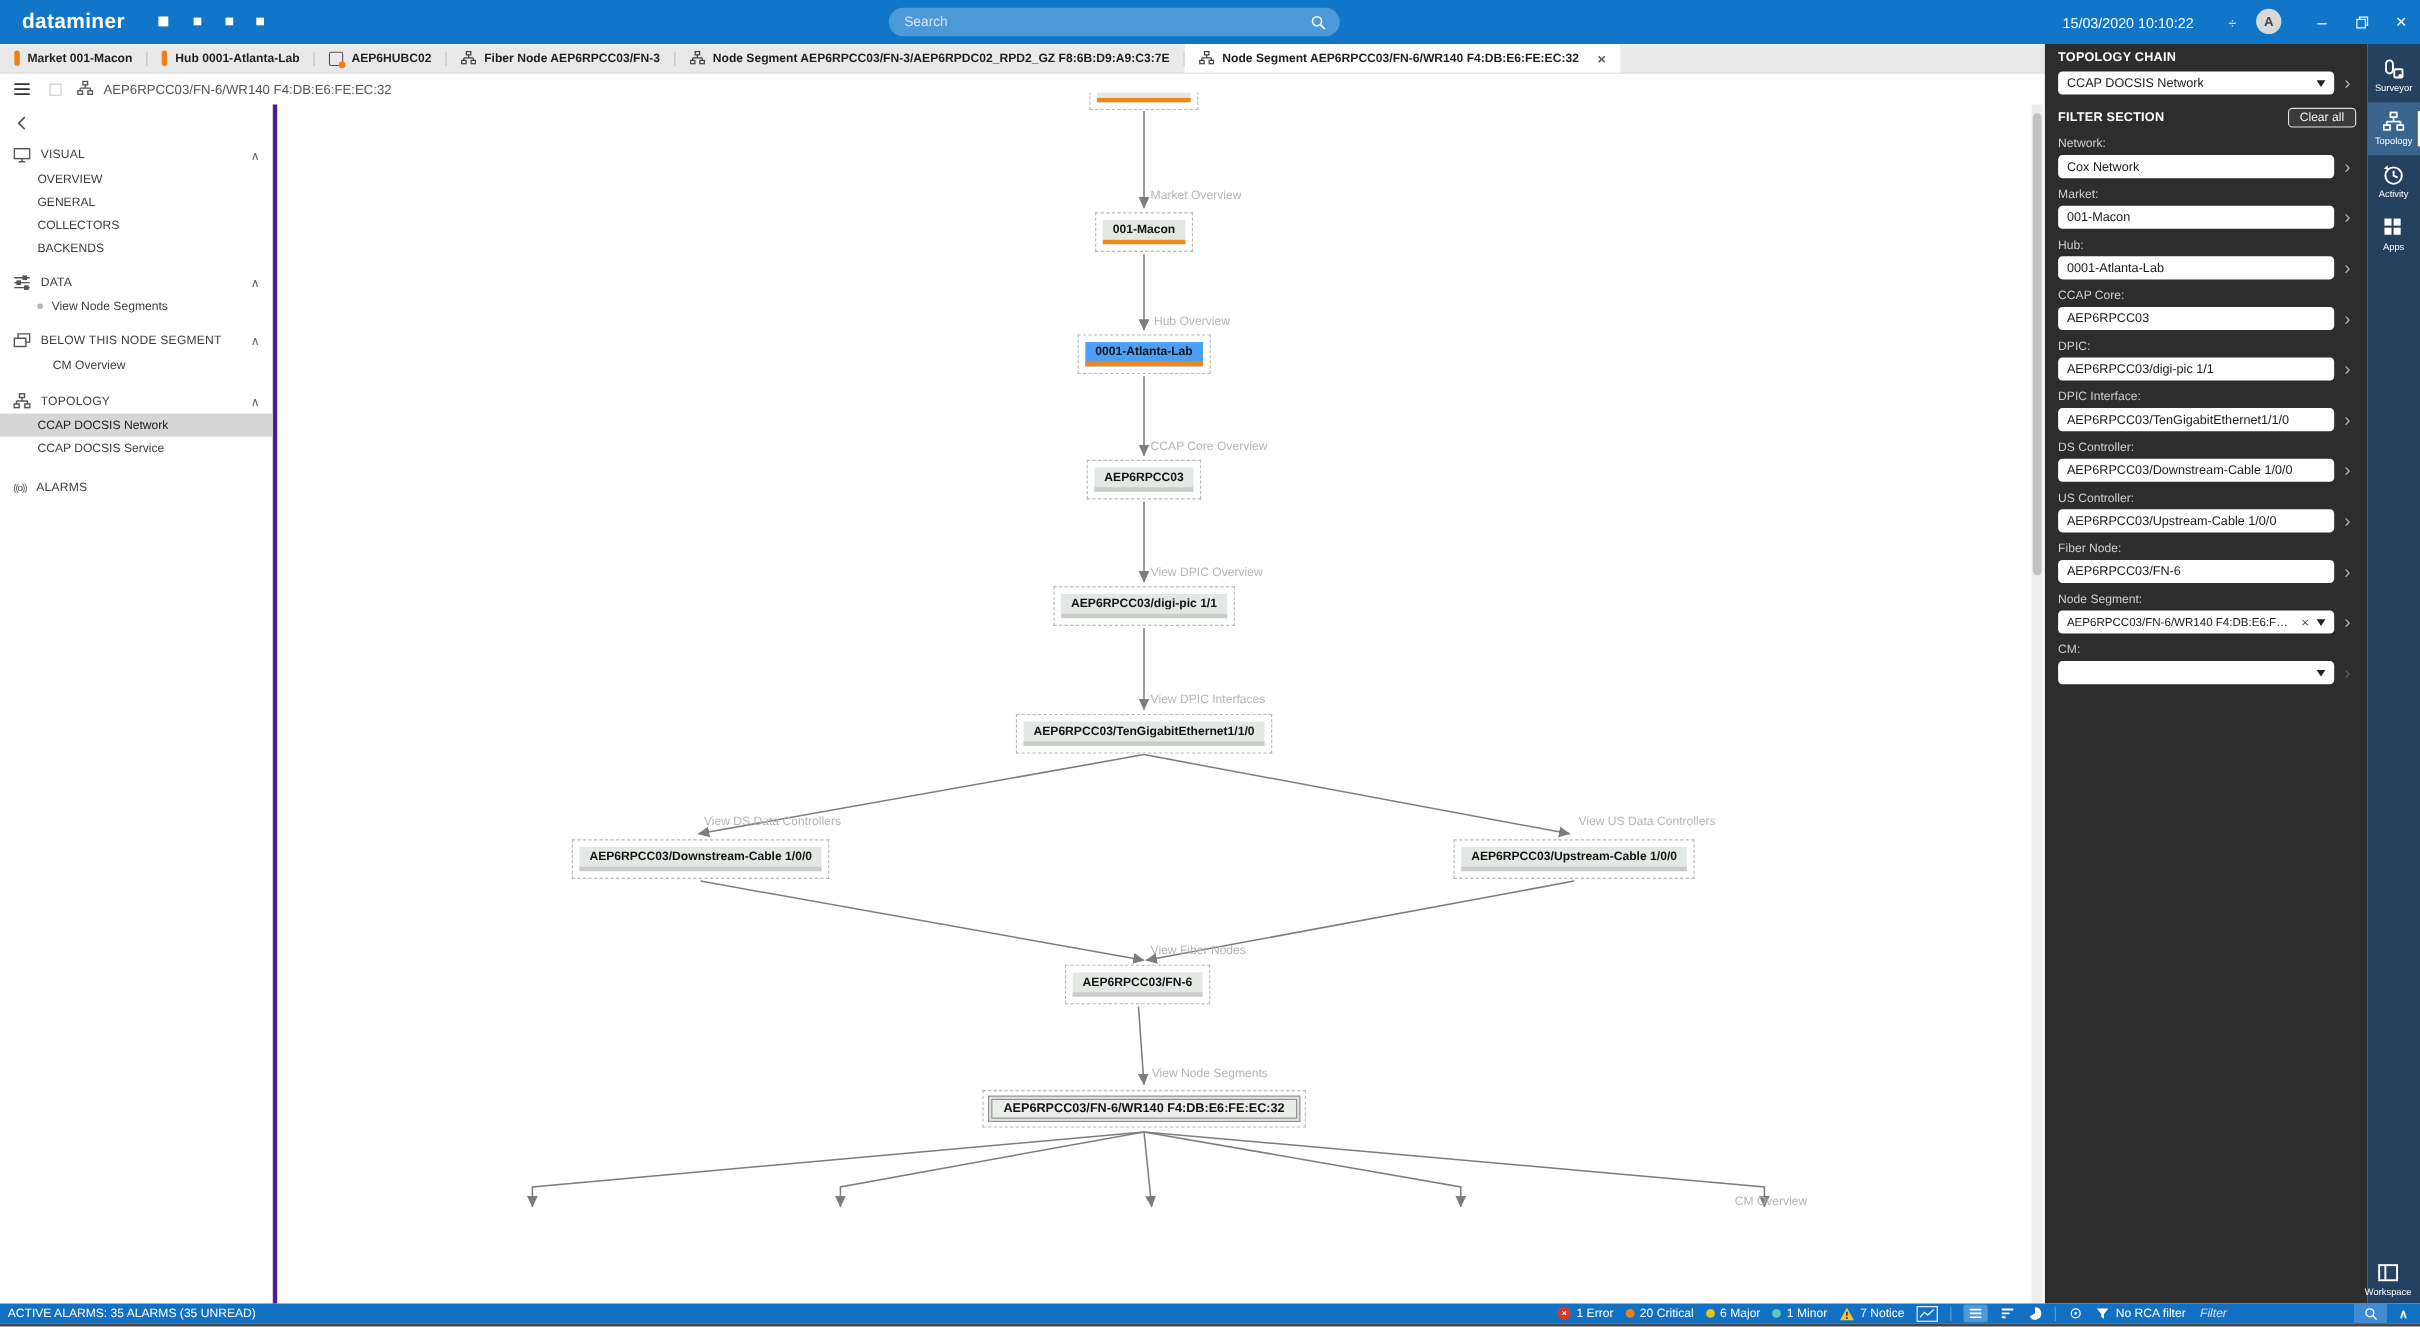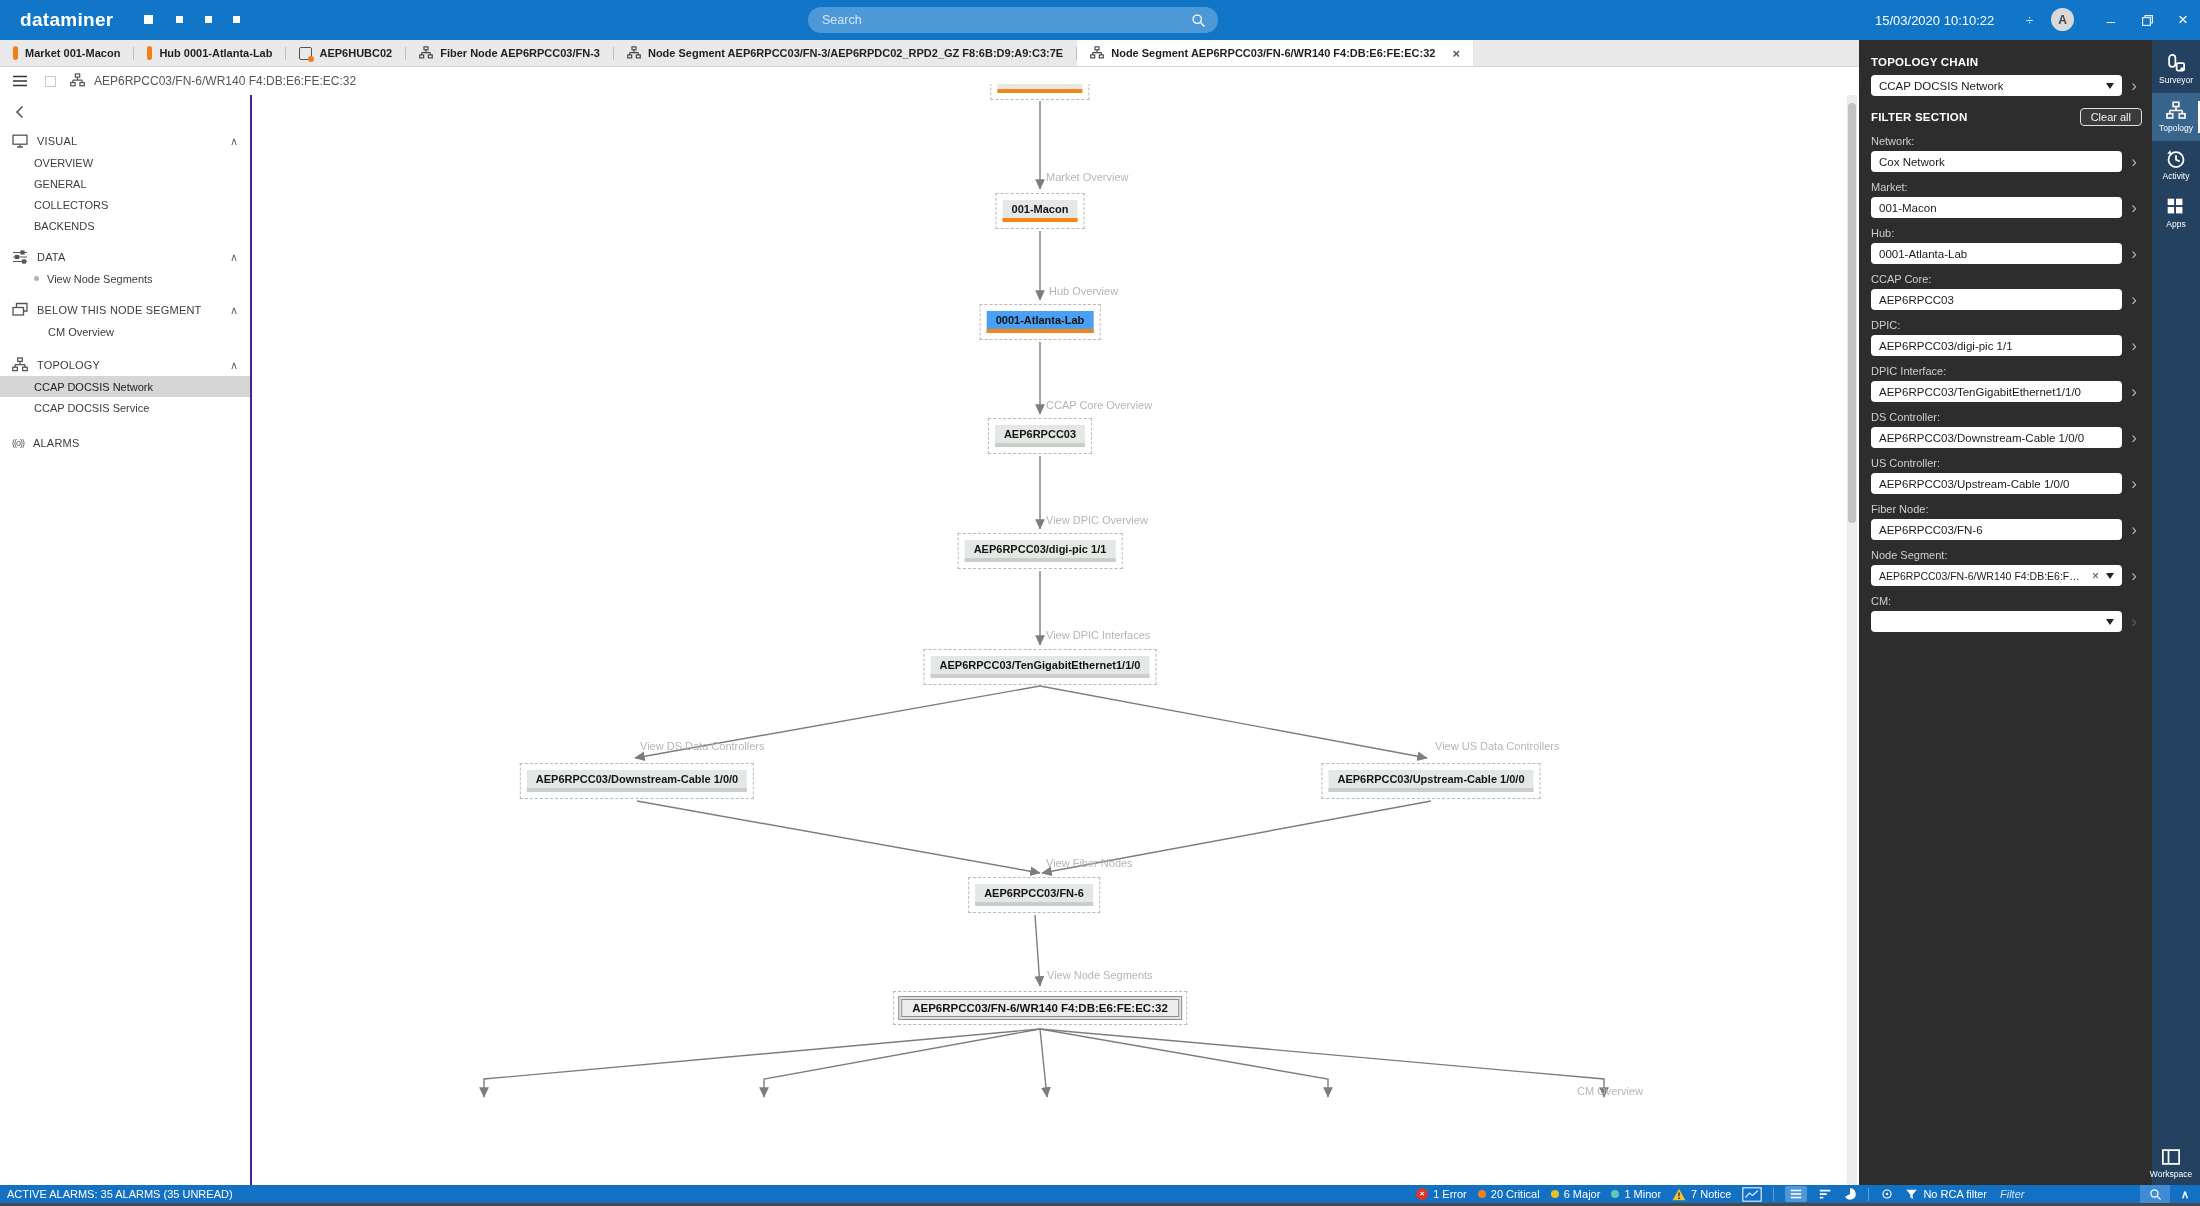--- a/index.html
+++ b/index.html
@@ -30,21 +30,21 @@
   .ic-bar{width:5px;height:14px;background:#f08019;border-radius:2.5px;display:inline-block;}
   .ic-elem{width:11px;height:11px;border:1.5px solid #555;border-radius:2px;position:relative;display:inline-block;}
   .ic-elem::after{content:"";position:absolute;right:-3px;bottom:-3px;width:6px;height:6px;border-radius:50%;background:#f08019;}
   .tabclose{margin-left:10px;color:#555;font-size:13px;line-height:1;}
 
   
   .menurow{position:absolute;left:0;top:67px;width:1859px;height:28px;background:#fff;}
   .mtitle{position:absolute;left:94px;top:7px;font-size:12px;color:#555;}
 
   
-  .sidebar{position:absolute;left:0;top:95px;width:252px;height:1090px;background:#fff;border-right:2px solid #4c1d95;
+  .sidebar{position:absolute;left:0;top:95px;width:252px;height:1090px;background:#fff;border-right:4px solid #4c1d95;
            box-sizing:border-box;color:#3c3c3c;z-index:3;}
   .sb-back{margin:9px 0 2px 12px;width:18px;height:18px;color:#555;}
   .sb-sec{display:flex;align-items:center;height:22px;padding:0 12px;gap:9px;font-size:11px;color:#3c3c3c;}
   .sb-sec .sec-lbl{flex:1;letter-spacing:.2px;}
   .sb-chev{color:#666;font-size:11px;}
   .sb-item{display:flex;align-items:center;height:21px;padding-left:34px;font-size:11px;color:#3c3c3c;}
   .sb-item.sel{background:#d6d6d6;color:#222;}
   .sb-bullet{width:5px;height:5px;border-radius:50%;background:#b3b3b3;margin-right:8px;}
   .sb-ico{width:16px;height:16px;color:#555;flex:0 0 auto;}
   .mt8{margin-top:8px}.mt10{margin-top:10px}.mt12{margin-top:12px}.mt14{margin-top:14px}
@@ -68,21 +68,21 @@
            font-size:9px;color:#141414;}
   .more-ell{position:absolute;left:18px;top:20px;font-weight:bold;font-size:11px;}
   .more-arrow{position:absolute;right:12px;top:12px;font-size:12px;color:#333;}
   .more-lbl{position:absolute;left:0;right:0;top:36px;text-align:center;}
   .edge-label{font-size:11px;fill:#b5b5b5;}
   .vscroll{position:absolute;left:1847px;top:95px;width:10px;height:1090px;background:#ededed;z-index:4;}
   .vthumb{position:absolute;left:1px;top:8px;width:8px;height:420px;background:#c2c2c2;border-radius:4px;}
 
   
   .panel{position:absolute;left:1859px;top:40px;width:293px;height:1145px;background:#2d2d2d;box-sizing:border-box;
-         padding:16px 10px 0 12px;color:#ddd;z-index:5;}
+         padding:6px 10px 0 12px;color:#ddd;z-index:5;}
   .p-title{font-size:11.5px;font-weight:bold;color:#fff;letter-spacing:.2px;}
   .chainrow,.frow{display:flex;align-items:center;gap:4px;}
   .chainrow{margin-top:7px;}
   .whitefield{flex:1;background:#fff;border-radius:4px;height:21px;display:flex;align-items:center;
               padding:0 8px;color:#1a1a1a;font-size:11.5px;overflow:hidden;white-space:nowrap;}
   .caret{width:0;height:0;border-left:4.5px solid transparent;border-right:4.5px solid transparent;
          border-top:6px solid #222;margin-left:auto;flex:0 0 auto;}
   .gochev{width:16px;text-align:center;color:#b0b0b0;font-size:17px;line-height:1;flex:0 0 auto;}
   .gochev.dim{color:#5e5e5e;}
   .fsrow{display:flex;justify-content:space-between;align-items:center;margin-top:12px;}

